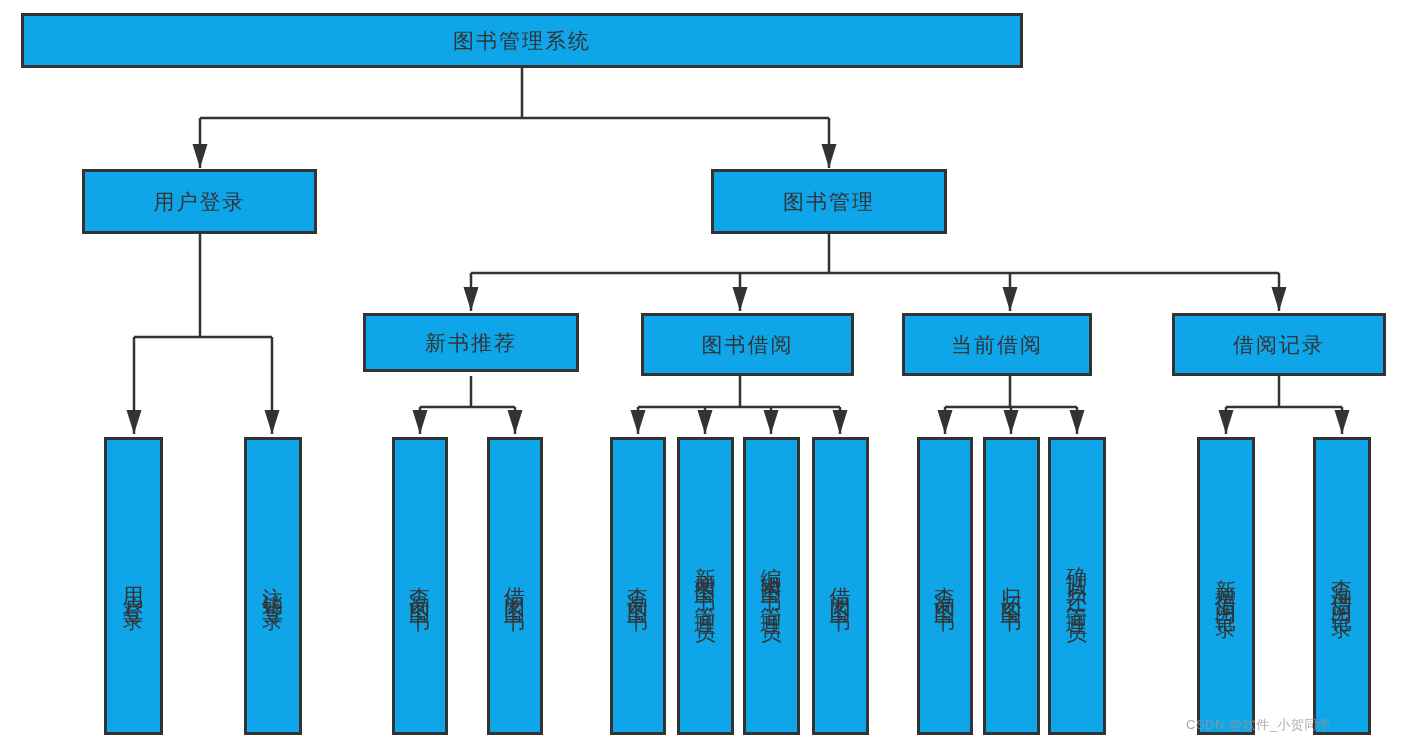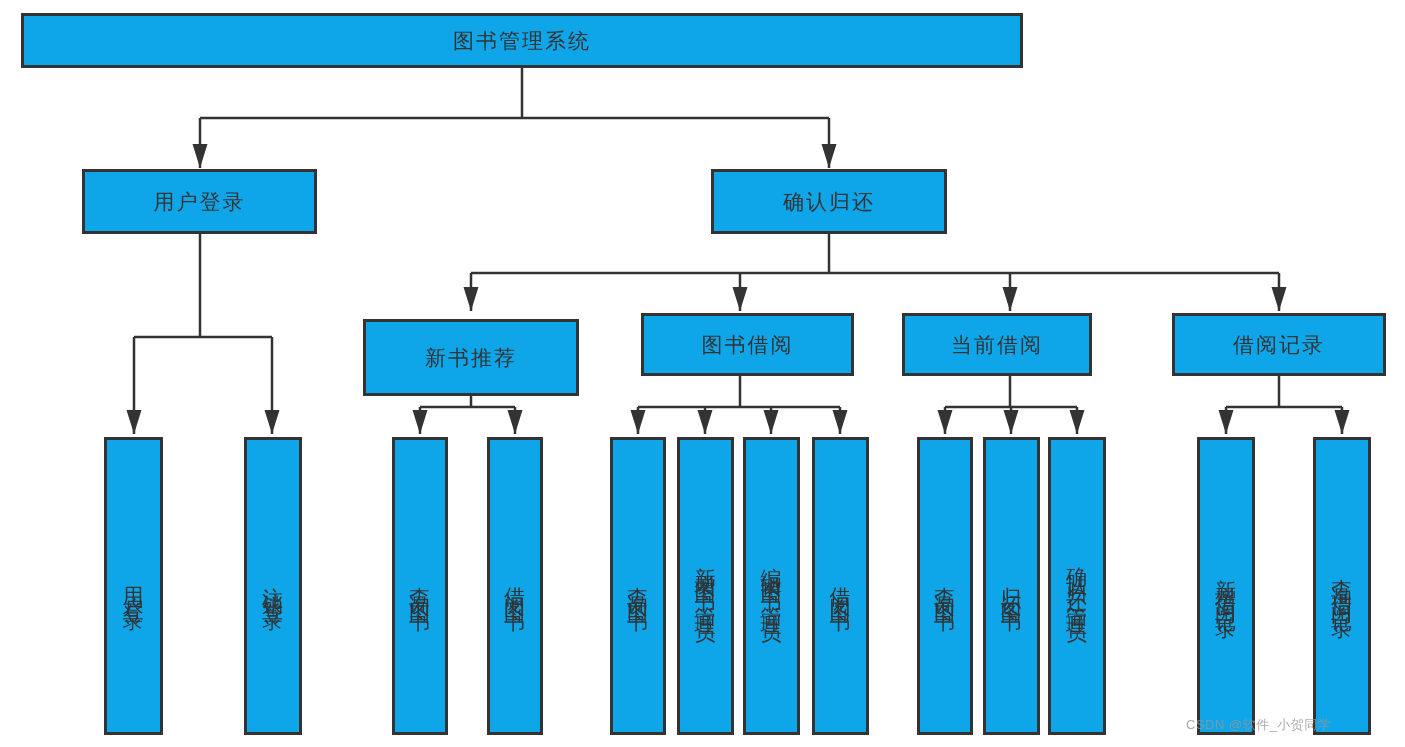--- a/index.html
+++ b/index.html
@@ -78,24 +78,24 @@
   </svg>
 
   <div class="box hbox" style="left:21px; top:13px; width:1002px; height:55px;">
     <span>图书管理系统</span>
   </div>
 
   <div class="box hbox" style="left:82px; top:169px; width:235px; height:65px;">
     <span>用户登录</span>
   </div>
   <div class="box hbox" style="left:711px; top:169px; width:236px; height:65px;">
-    <span>确认归还</span>
+    <span>图书管理</span>
   </div>
 
-  <div class="box hbox" style="left:363px; top:313px; width:216px; height:77px;margin-top:6px;">
+  <div class="box hbox" style="left:363px; top:313px; width:216px; height:59px;">
     <span>新书推荐</span>
   </div>
   <div class="box hbox" style="left:633px; top:313px; width:213px; height:63px;margin-left:8px;">
     <span>图书借阅</span>
   </div>
   <div class="box hbox" style="left:902px; top:313px; width:190px; height:63px;">
     <span>当前借阅</span>
   </div>
   <div class="box hbox" style="left:1172px; top:313px; width:214px; height:63px;">
     <span>借阅记录</span>

